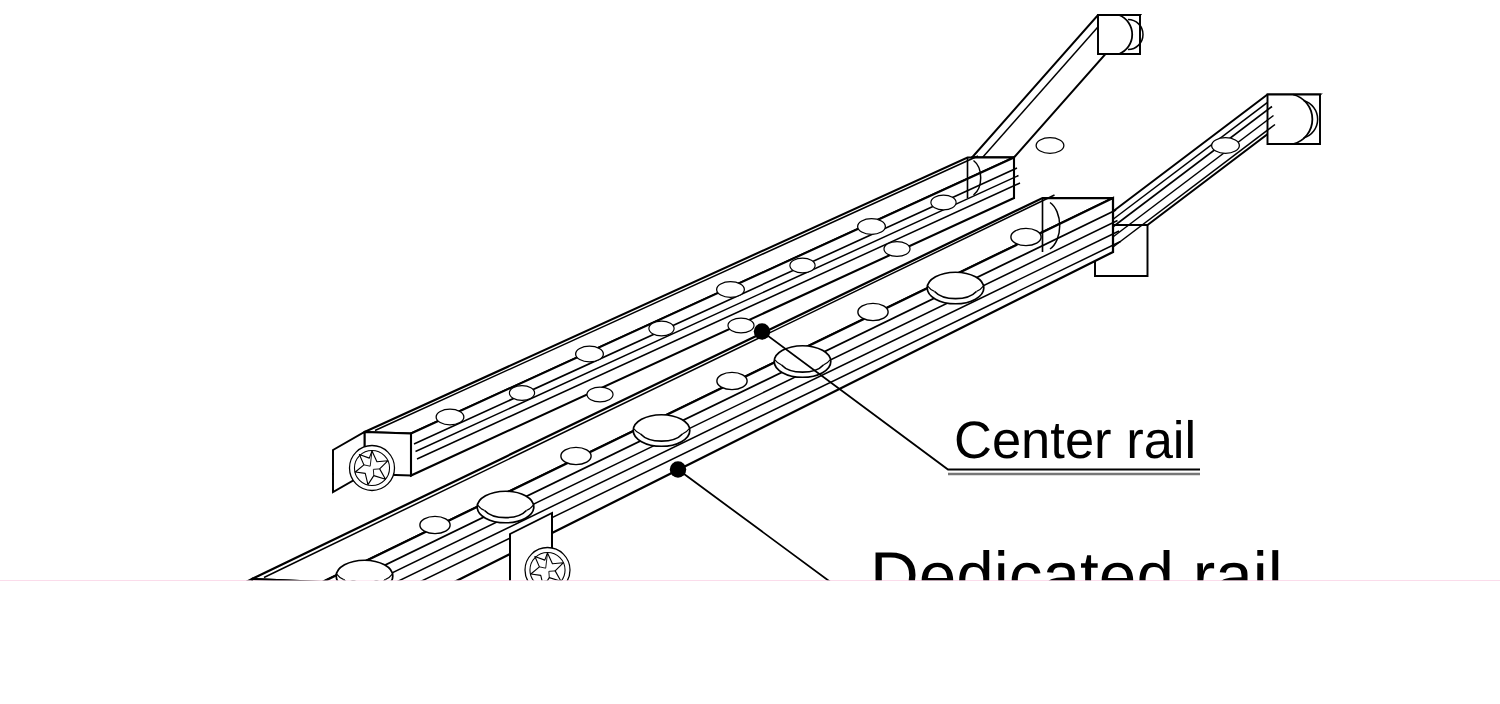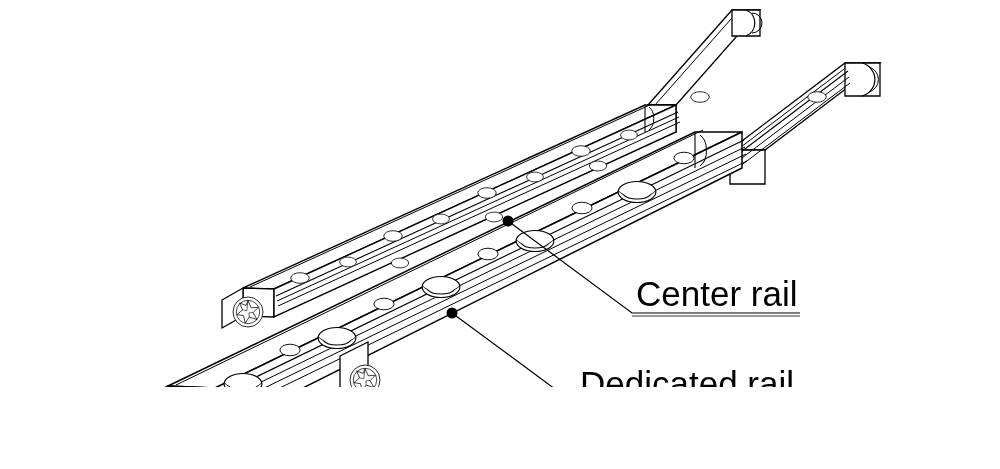--- a/index.html
+++ b/index.html
@@ -36,21 +36,21 @@
   }
   #label-center {
     left: 636px;
     top: 274px;
     font-size: 35px;
     line-height: 40px;
   }
   #label-dedicated {
     left: 580px;
     top: 364px;
-    font-size: 35px;
+    font-size: 45px;
     line-height: 40px;
   }
 </style>
 </head>
 <body>
 
 <div id="stage">
 
   <svg id="drawing" viewBox="0 0 1000 469" xmlns="http://www.w3.org/2000/svg">
 

